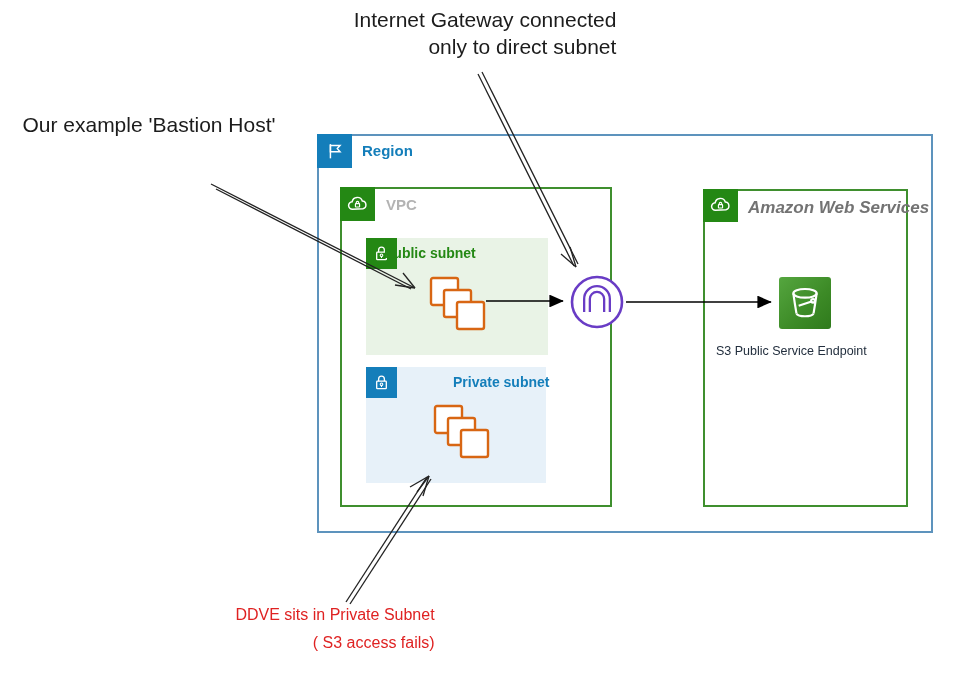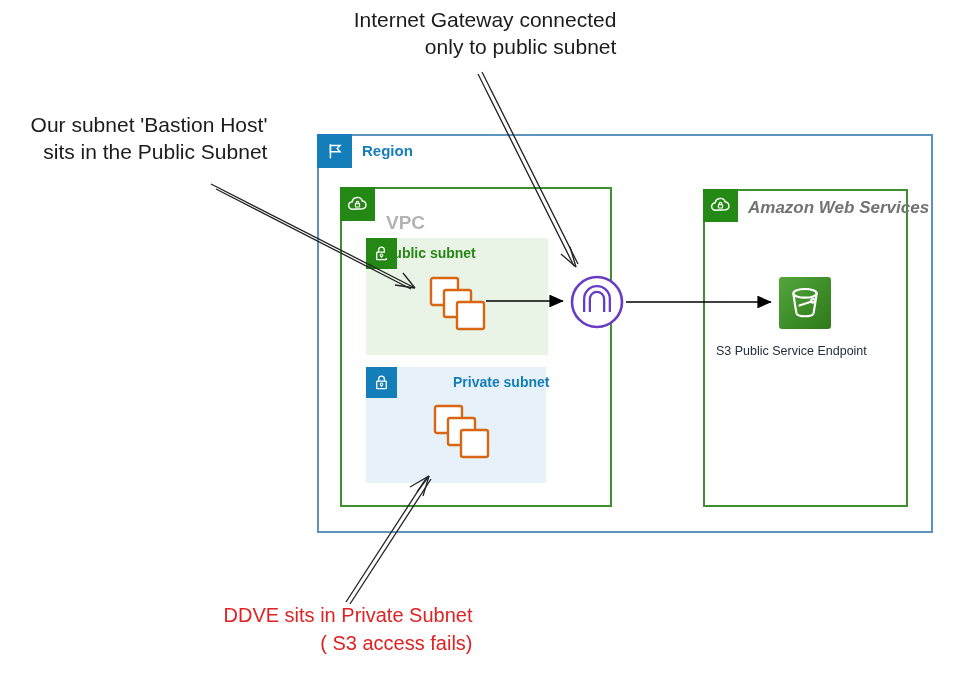--- a/index.html
+++ b/index.html
@@ -26,21 +26,21 @@
 
   .region-chip{left:317px;top:134px;width:35px;height:34px;}
   .vpc-chip{left:340px;top:187px;width:35px;height:34px;}
   .aws-chip{left:703px;top:189px;width:35px;height:33px;}
   .pub-chip{left:366px;top:238px;width:31px;height:31px;}
   .priv-chip{left:366px;top:367px;width:31px;height:31px;}
 
   
   .lbl{position:absolute;z-index:11;white-space:nowrap;text-align:right;}
   .region-lbl{left:362px;top:142px;font-size:15px;font-weight:bold;color:#147eba;}
-  .vpc-lbl{left:386px;top:196px;font-size:19px;font-weight:bold;color:#b3b3b3;margin-top:16px;}
+  .vpc-lbl{left:386px;top:196px;font-size:15px;font-weight:bold;color:#b3b3b3;}
   .aws-lbl{left:748px;top:198px;font-size:17px;font-weight:bold;color:#737373;font-style:italic;}
   .pub-lbl{left:384px;top:245px;font-size:14px;font-weight:bold;color:#248814;}
   .priv-lbl{left:405px;top:374px;font-size:14px;font-weight:bold;color:#147eba;padding-left:48px;}
   .s3-lbl{left:716px;top:344px;width:180px;text-align:left;font-size:12.5px;color:#232f3e;}
 
   
   .instances{position:absolute;z-index:10;}
   .pub-instances{left:429px;top:276px;}
   .priv-instances{left:433px;top:404px;}
 
@@ -48,21 +48,21 @@
   .s3-icon{position:absolute;left:779px;top:277px;width:52px;height:52px;z-index:10;
            background:linear-gradient(135deg,#55a63f 0%,#3c8a26 60%,#2f7a1c 100%);
            border-radius:3px;display:flex;align-items:center;justify-content:center;}
 
   
   .note{position:absolute;z-index:30;font-family:Liberation Sans, sans-serif;color:#1c1c1c;
         text-align:right;line-height:27px;}
   .note div{white-space:nowrap;}
   .note-igw{left:485px;top:6px;transform:translateX(-50%);font-size:21px;}
   .note-bastion{left:149px;top:111px;transform:translateX(-50%);font-size:21px;}
-  .note-ddve{left:348px;top:601px;transform:translateX(-50%);font-size:20px;
+  .note-ddve{left:335px;top:601px;transform:translateX(-50%);font-size:16px;
              color:#df2222;line-height:28px;}
 
   
   .overlay{position:absolute;inset:0;z-index:40;pointer-events:none;}
 </style>
 </head>
 <body>
 
 <div class="canvas">
 
@@ -148,26 +148,25 @@
       <path d="M19,6.2 C18.4,10.5 17.6,15.5 17.1,18.4"></path>
       <path d="M6.9,18.4 a5.2,1.9 0 0 0 10.2,0"></path>
       <path d="M8.2,13.6 L16.4,10.9"></path>
       <circle cx="16.8" cy="10.7" r="1.1"></circle>
     </svg>
   </div>
   <div class="lbl s3-lbl">S3 Public Service Endpoint</div>
 
   <div class="note note-igw">
     <div>Internet Gateway connected</div>
-    <div>only to public subnet</div>
+    <div>only to direct subnet</div>
   </div>
 
   <div class="note note-bastion">
-    <div>Our subnet 'Bastion Host'</div>
-    <div>sits in the Public Subnet</div>
+    <div>Our example 'Bastion Host'</div>
   </div>
 
   <div class="note note-ddve">
     <div>DDVE sits in Private Subnet</div>
     <div>( S3 access fails)</div>
   </div>
 
   <svg class="overlay" width="967" height="694" viewBox="0 0 967 694">
     <defs>
       <marker id="ah" markerWidth="10" markerHeight="8" refX="8.5" refY="4" orient="auto">

